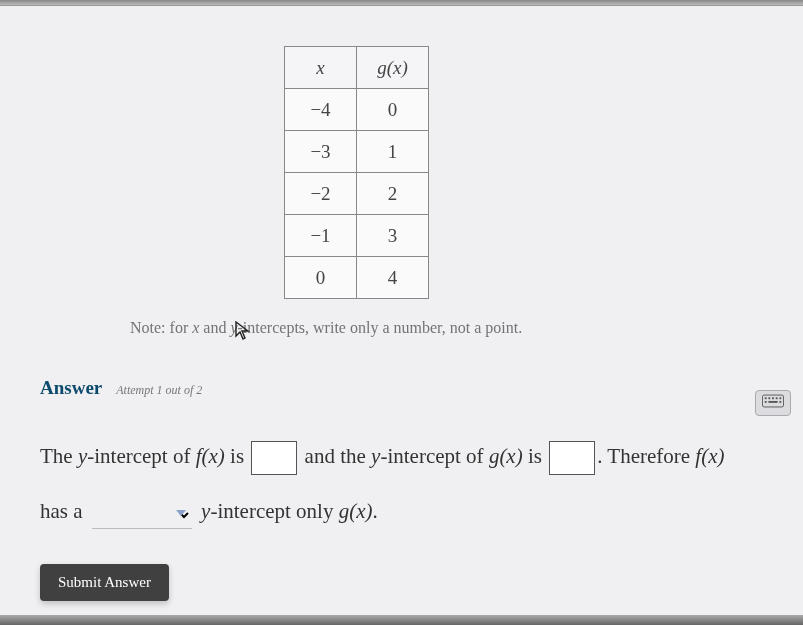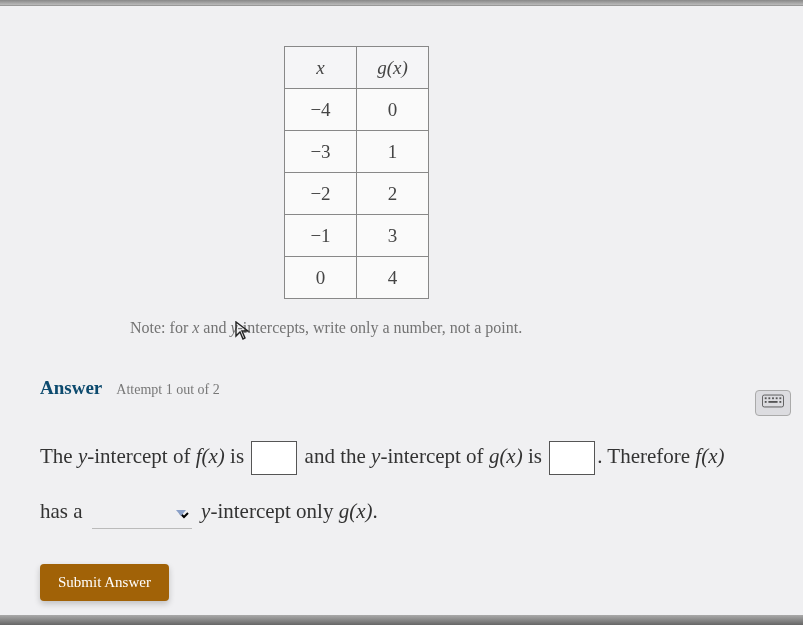--- a/index.html
+++ b/index.html
@@ -67,22 +67,23 @@
       gap: 14px;
       margin-bottom: 30px;
     }
     .answer-head .label {
       font-weight: bold;
       font-size: 19px;
       color: #0c4a6e;
       text-align: right;
     }
     .answer-head .attempt {
-      font-size: 14px;
+      font-size: 12px;
       color: #777;
+      font-style: italic;
     }
     .sentence {
       font-size: 21px;
       color: #333;
       line-height: 2.6;
       display: block;
     }
     .sentence .math {
       font-style: italic;
       font-family: Georgia, serif;
@@ -124,21 +125,21 @@
       top: 50%;
       width: 0; height: 0;
       border-left: 5px solid transparent;
       border-right: 5px solid transparent;
       border-top: 6px solid #8aa0c8;
       transform: translateY(-50%);
       pointer-events: none;
     }
     .submit-btn {
       margin-top: 24px;
-      background: #a16207;
+      background: #404040;
       color: #fff;
       border: none;
       border-radius: 4px;
       padding: 10px 18px;
       font-size: 15px;
       font-family: inherit;
       box-shadow: 0 3px 6px rgba(0,0,0,.2);
       cursor: pointer;
     }
     .keyb-btn {

